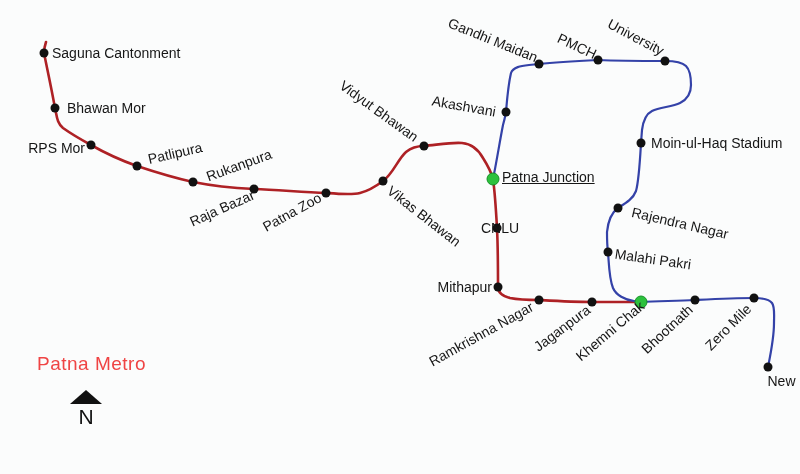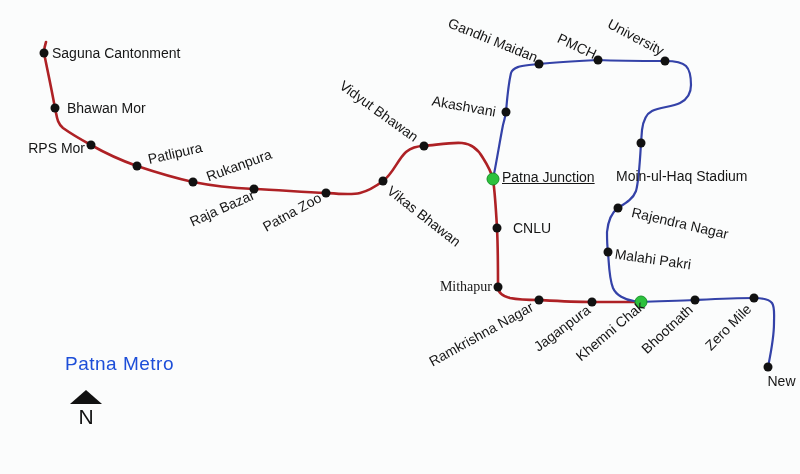--- a/index.html
+++ b/index.html
@@ -12,23 +12,22 @@
   .dot{
     position:absolute;width:9px;height:9px;border-radius:50%;
     transform:translate(-50%,-50%);z-index:3;
   }
   .dot.interchange{width:11px;height:11px;z-index:4;}
   .label{
     position:absolute;font-size:14px;color:#161616;white-space:nowrap;
     z-index:5;letter-spacing:0px;
   }
   .map-title{
-    position:absolute;left:37px;top:353px;font-size:19px;color:#1d4ed8;
+    position:absolute;left:37px;top:353px;font-size:19px;color:#ef4444;
     letter-spacing:0.5px;
-    margin-left:28px;
   }
   .compass{position:absolute;left:60px;top:390px;width:52px;text-align:center;}
   .compass-arrow{
     width:0;height:0;margin:0 auto;
     border-left:16px solid transparent;border-right:16px solid transparent;
     border-bottom:14px solid #111;
   }
   .compass-n{font-size:21px;color:#111;margin-top:1px;}
 </style>
 </head>
@@ -102,39 +101,39 @@
       <div class="label" style="left: 222px; top: 208px; transform: translate(-50%, -50%) rotate(-24deg); transform-origin: center center;">Raja Bazar</div>
       <div class="dot" style="left: 326px; top: 193px; background: rgb(17, 17, 17);"></div>
       <div class="label" style="left: 292px; top: 212px; transform: translate(-50%, -50%) rotate(-29deg); transform-origin: center center;">Patna Zoo</div>
       <div class="dot" style="left: 383px; top: 181px; background: rgb(17, 17, 17);"></div>
       <div class="label" style="left: 424px; top: 216px; transform: translate(-50%, -50%) rotate(38deg); transform-origin: center center;">Vikas Bhawan</div>
       <div class="dot" style="left: 424px; top: 146px; background: rgb(17, 17, 17);"></div>
       <div class="label" style="left: 379px; top: 111px; transform: translate(-50%, -50%) rotate(36deg); transform-origin: center center;">Vidyut Bhawan</div>
       <div class="dot interchange" style="left: 493px; top: 179px; background: rgb(44, 193, 61); border: 1px solid rgb(22, 147, 40);"></div>
       <div class="label" style="left: 502px; top: 177px; transform: translate(0px, -50%) rotate(0deg); transform-origin: left center; text-decoration: underline;">Patna Junction</div>
       <div class="dot" style="left: 497px; top: 228px; background: rgb(17, 17, 17);"></div>
-      <div class="label" style="left: 513px; top: 228px; transform: translate(0px, -50%) rotate(0deg); transform-origin: left center; text-align: right;">CNLU</div>
+      <div class="label" style="left: 481px; top: 228px; transform: translate(0px, -50%) rotate(0deg); transform-origin: left center; text-align: right;">CNLU</div>
       <div class="dot" style="left: 498px; top: 287px; background: rgb(17, 17, 17);"></div>
-      <div class="label" style="left: 492px; top: 287px; transform: translate(-100%, -50%) rotate(0deg); transform-origin: right center; font-family: Liberation Serif, serif;">Mithapur</div>
+      <div class="label" style="left: 492px; top: 287px; transform: translate(-100%, -50%) rotate(0deg); transform-origin: right center;">Mithapur</div>
       <div class="dot" style="left: 539px; top: 300px; background: rgb(17, 17, 17);"></div>
       <div class="label" style="left: 481px; top: 334px; transform: translate(-50%, -50%) rotate(-29deg); transform-origin: center center;">Ramkrishna Nagar</div>
       <div class="dot" style="left: 592px; top: 302px; background: rgb(17, 17, 17);"></div>
       <div class="label" style="left: 562px; top: 328px; transform: translate(-50%, -50%) rotate(-37deg); transform-origin: center center;">Jaganpura</div>
       <div class="dot interchange" style="left: 641px; top: 302px; background: rgb(44, 193, 61); border: 1px solid rgb(22, 147, 40);"></div>
       <div class="label" style="left: 610px; top: 331px; transform: translate(-50%, -50%) rotate(-40deg); transform-origin: center center;">Khemni Chak</div>
       <div class="dot" style="left: 506px; top: 112px; background: rgb(17, 17, 17);"></div>
       <div class="label" style="left: 464px; top: 106px; transform: translate(-50%, -50%) rotate(10deg); transform-origin: center center;">Akashvani</div>
       <div class="dot" style="left: 539px; top: 64px; background: rgb(17, 17, 17);"></div>
       <div class="label" style="left: 493px; top: 40px; transform: translate(-50%, -50%) rotate(22deg); transform-origin: center center;">Gandhi Maidan</div>
       <div class="dot" style="left: 598px; top: 60px; background: rgb(17, 17, 17);"></div>
       <div class="label" style="left: 577px; top: 46px; transform: translate(-50%, -50%) rotate(25deg); transform-origin: center center;">PMCH</div>
       <div class="dot" style="left: 665px; top: 61px; background: rgb(17, 17, 17);"></div>
       <div class="label" style="left: 636px; top: 37px; transform: translate(-50%, -50%) rotate(28deg); transform-origin: center center;">University</div>
       <div class="dot" style="left: 641px; top: 143px; background: rgb(17, 17, 17);"></div>
-      <div class="label" style="left: 616px; top: 143px; transform: translate(0px, -50%) rotate(0deg); transform-origin: left center; margin-top: 33px;">Moin-ul-Haq Stadium</div>
+      <div class="label" style="left: 651px; top: 143px; transform: translate(0px, -50%) rotate(0deg); transform-origin: left center;">Moin-ul-Haq Stadium</div>
       <div class="dot" style="left: 618px; top: 208px; background: rgb(17, 17, 17);"></div>
       <div class="label" style="left: 680px; top: 223px; transform: translate(-50%, -50%) rotate(13deg); transform-origin: center center;">Rajendra Nagar</div>
       <div class="dot" style="left: 608px; top: 252px; background: rgb(17, 17, 17);"></div>
       <div class="label" style="left: 653px; top: 259px; transform: translate(-50%, -50%) rotate(8deg); transform-origin: center center;">Malahi Pakri</div>
       <div class="dot" style="left: 695px; top: 300px; background: rgb(17, 17, 17);"></div>
       <div class="label" style="left: 667px; top: 329px; transform: translate(-50%, -50%) rotate(-43deg); transform-origin: center center;">Bhootnath</div>
       <div class="dot" style="left: 754px; top: 298px; background: rgb(17, 17, 17);"></div>
       <div class="label" style="left: 728px; top: 327px; transform: translate(-50%, -50%) rotate(-45deg); transform-origin: center center;">Zero Mile</div>
       <div class="dot" style="left: 768px; top: 367px; background: rgb(17, 17, 17);"></div>
       <div class="label" style="left: 763px; top: 381px; transform: translate(-50%, -50%) rotate(0deg); transform-origin: center center; margin-left: 36px;">New ISBT</div>

